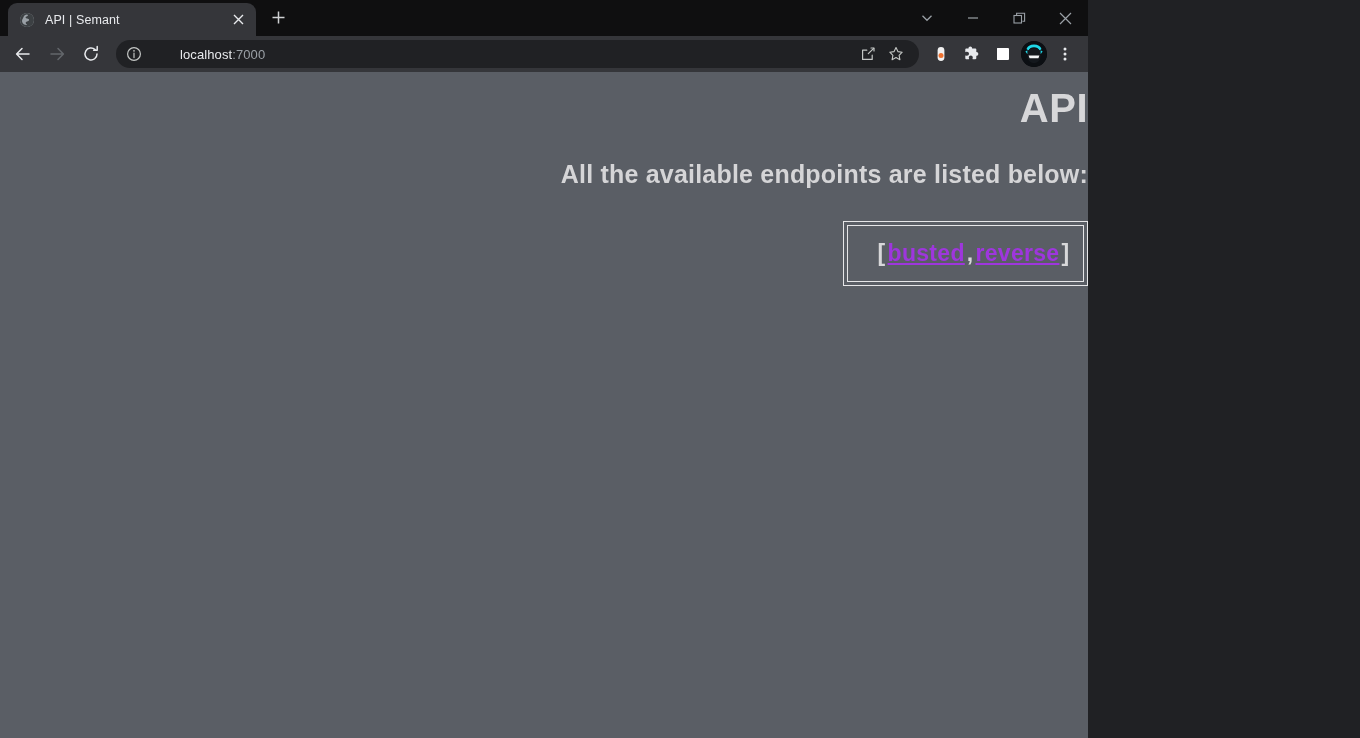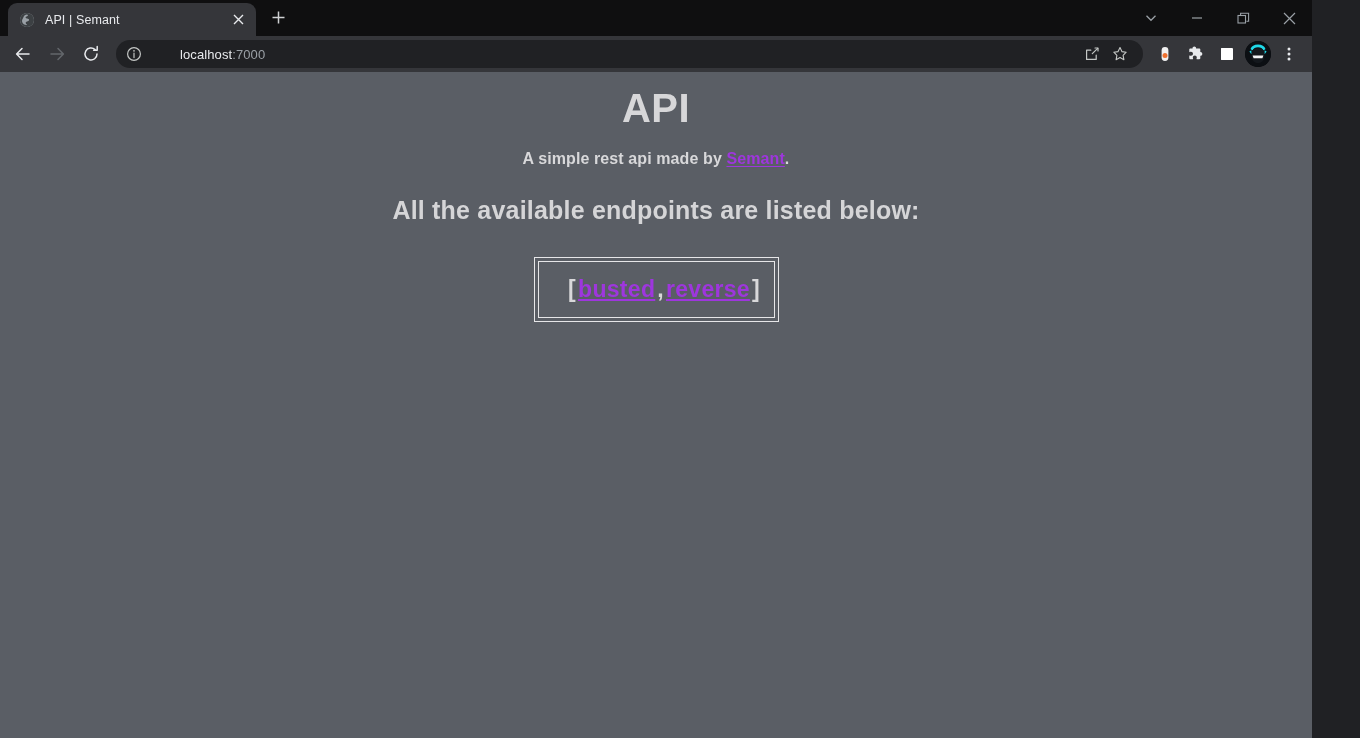--- a/index.html
+++ b/index.html
@@ -7,21 +7,21 @@
   html, body {
     width: 1360px;
     height: 738px;
     overflow: hidden;
     background: #202124;
     font-family: "Liberation Sans", sans-serif;
   }
 
   
   .browser {
-    width: 1312px;
+    width: 1088px;
     height: 738px;
     display: flex;
     flex-direction: column;
     background: #202124;
   }
 
   
   .tabstrip {
     height: 36px;
     background: #0f0f10;
@@ -199,21 +199,21 @@
     background-size: 5px 1px, 1px 5px;
     background-position: 10px 14px, 12px 12px;
     background-repeat: repeat, repeat;
   }
 
   .page {
     position: absolute;
     inset: 0;
     display: flex;
     flex-direction: column;
-    align-items: center;
+    align-items: flex-end;
     text-align: center;
     border-radius: 12px;
   }
 
   h1.title {
     margin-top: 12px;
     font-size: 40px;
     font-weight: bold;
     color: #d7d7d9;
     letter-spacing: .5px;
@@ -452,21 +452,20 @@
     </div>
   </div>
 
   <div class="viewport">
     <div class="plusgrid"></div>
 
     <div class="page">
 
       <h1 class="title">API</h1>
 
-      <p class="subtitle"><span>A simple rest api made by </span><a class="link" href="#">Semant</a><span>.</span></p>
 
       <h2 class="section">All the available endpoints are listed below:</h2>
 
       <div class="endpoints-box">
         <div class="endpoints-inner">
           <div class="endpoints-list"><span class="bracket">[</span><a href="#">busted</a><span class="comma">,</span><a href="#">reverse</a><span class="bracket">]</span></div>
         </div>
       </div>
 
     </div>

